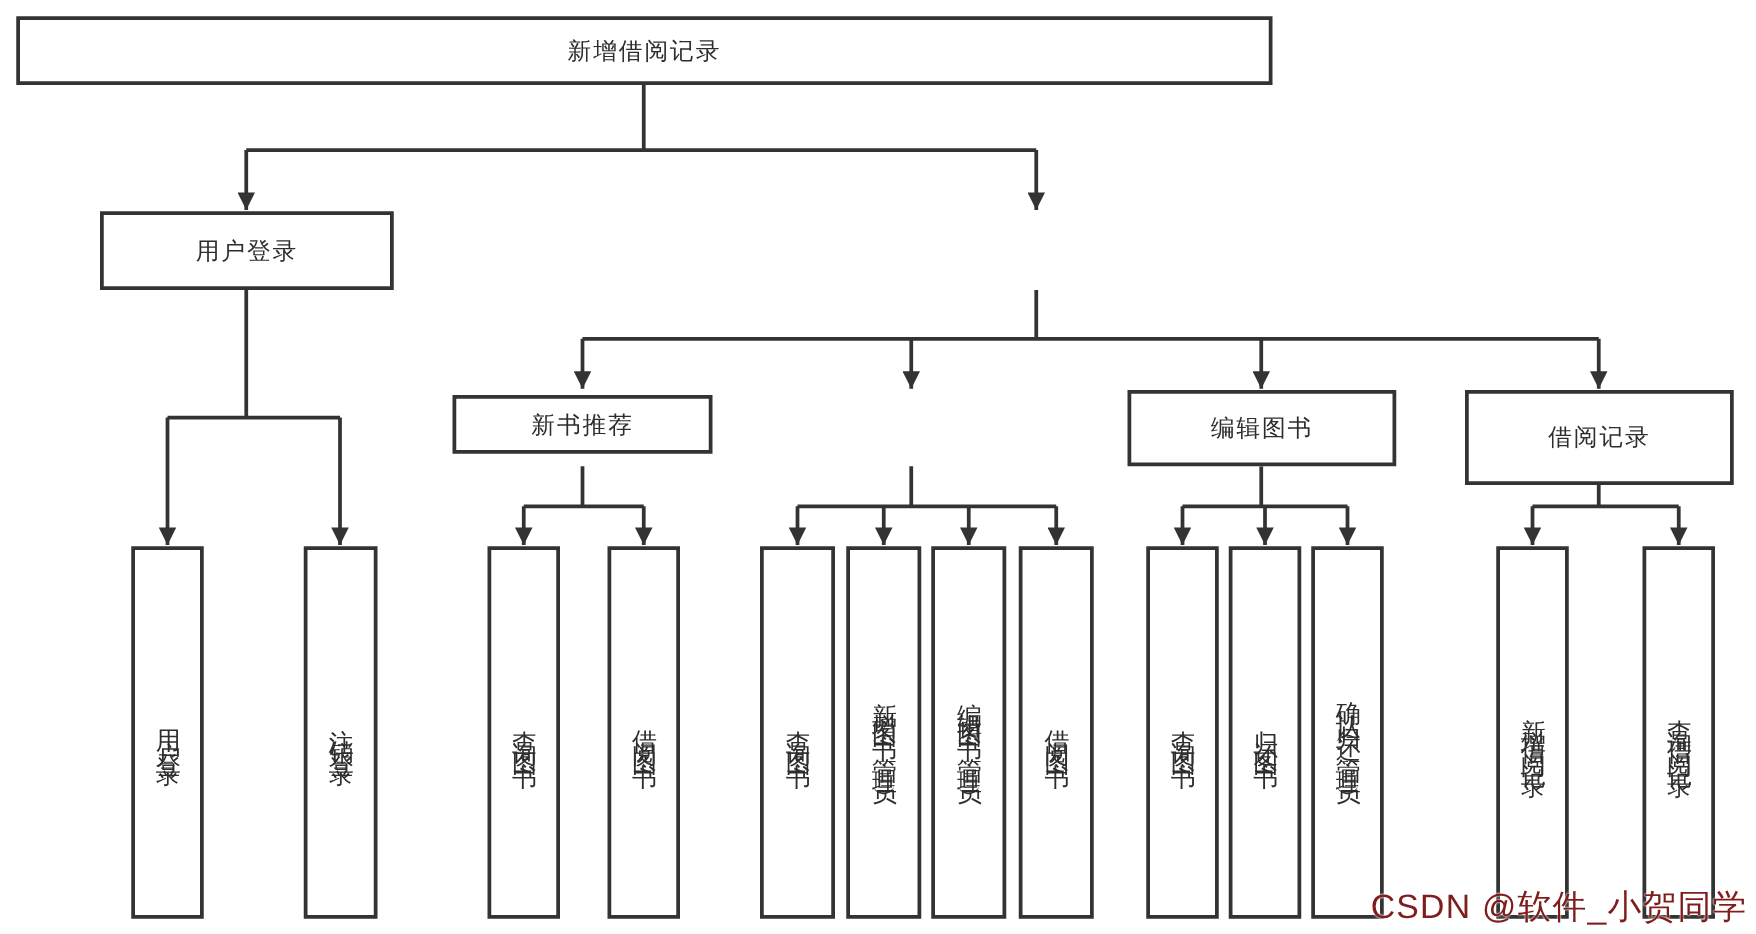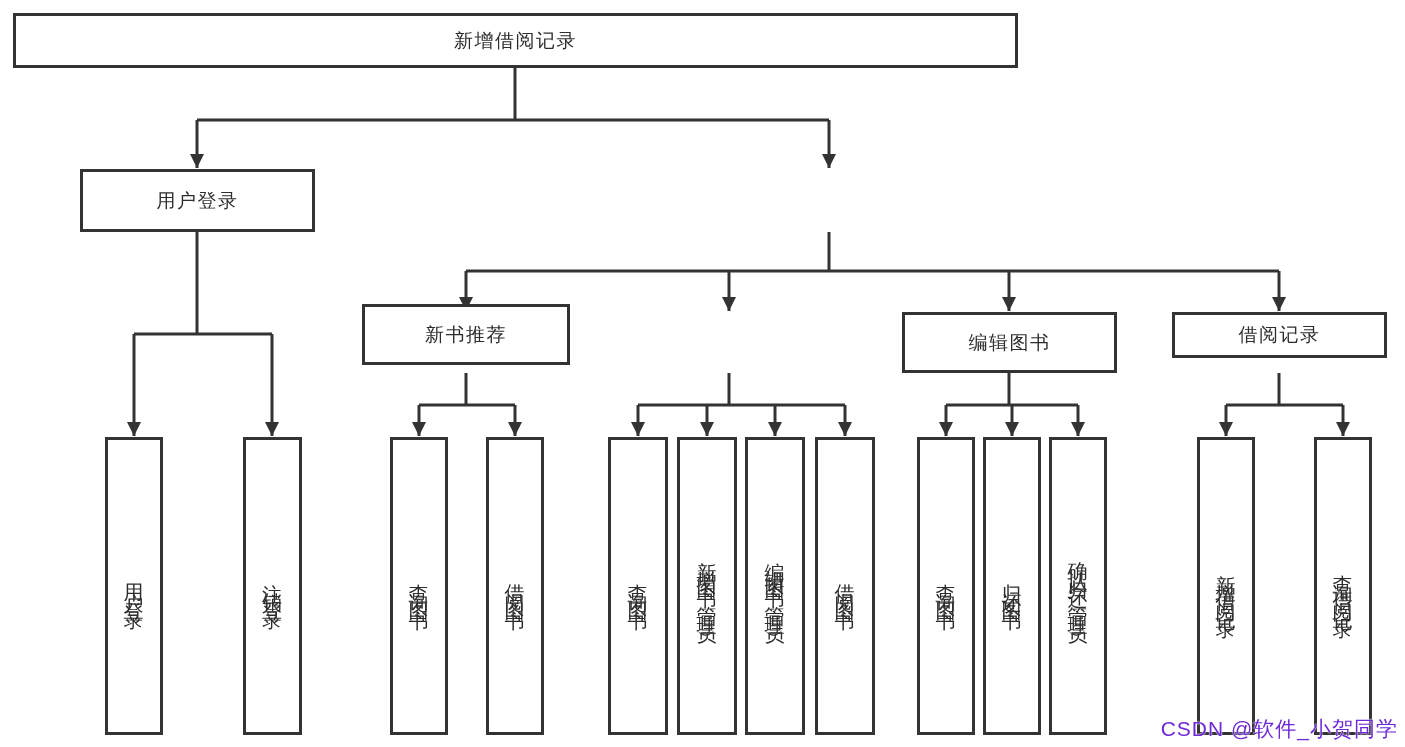--- a/index.html
+++ b/index.html
@@ -33,23 +33,23 @@
     font-size:20px;
     line-height:1;
     letter-spacing:9px;
     white-space:nowrap;
   }
   .watermark{
     position:absolute;
     right:7px;
     bottom:4px;
     z-index:2;
-    font-size:21px;
+    font-size:27px;
     letter-spacing:1px;
-    color:#6d28d9;
+    color:#7f1d1d;
     text-shadow:0 0 2px #ffffff,0 0 1px #ffffff;
     white-space:nowrap;
   }
 </style>
 </head>
 <body>
 
 <div class="canvas">
 
   <svg class="connectors" width="1405" height="747" viewBox="0 0 1405 747">
@@ -103,27 +103,27 @@
   </svg>
 
   <div class="box" style="left:13px;top:13px;width:1005px;height:55px">
     <span class="hlabel">新增借阅记录</span>
   </div>
 
   <div class="box" style="left:80px;top:169px;width:235px;height:63px">
     <span class="hlabel">用户登录</span>
   </div>
 
-  <div class="box" style="left:362px;top:304px;width:208px;height:61px">
+  <div class="box" style="left:362px;top:316px;width:208px;height:47px">
     <span class="hlabel">新书推荐</span>
   </div>
   <div class="box" style="left:902px;top:312px;width:215px;height:61px">
     <span class="hlabel">编辑图书</span>
   </div>
-  <div class="box" style="left:1172px;top:312px;width:215px;height:46px">
+  <div class="box" style="left:1172px;top:312px;width:215px;height:76px">
     <span class="hlabel">借阅记录</span>
   </div>
 
   <div class="box" style="left:105px;top:437px;width:58px;height:298px">
     <span class="vlabel">用户登录</span>
   </div>
   <div class="box" style="left:243px;top:437px;width:59px;height:298px">
     <span class="vlabel">注销登录</span>
   </div>
 

